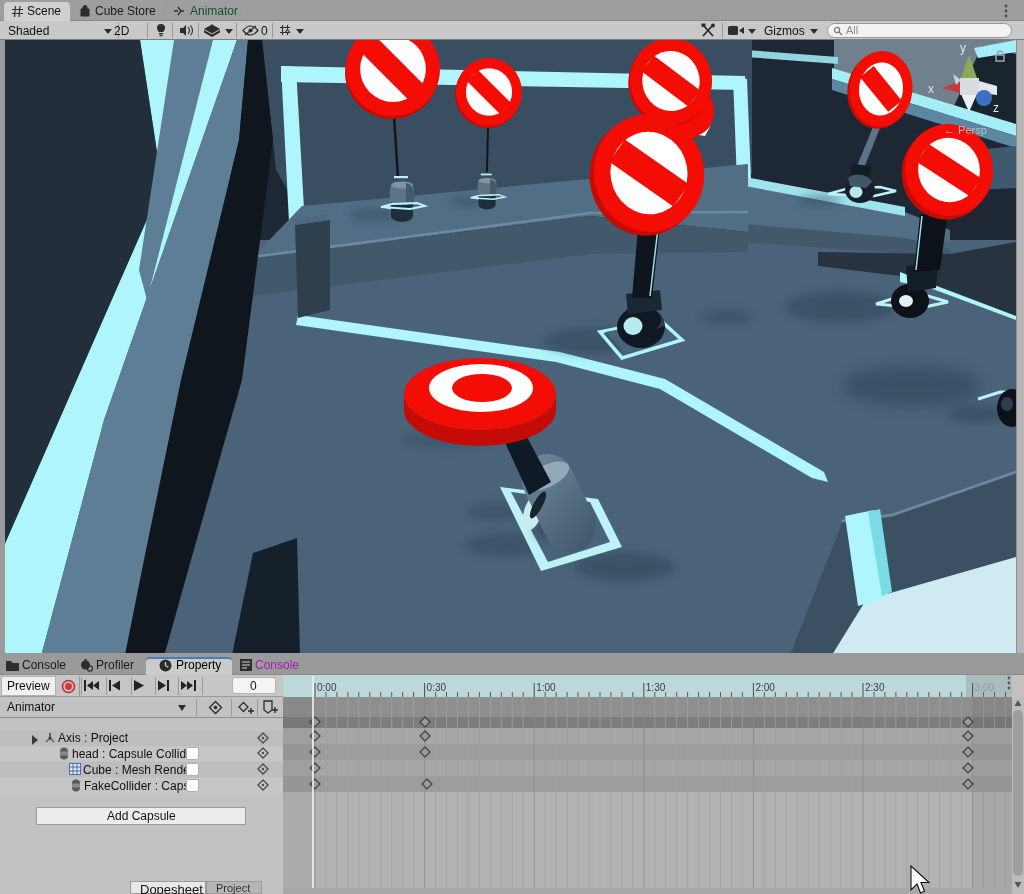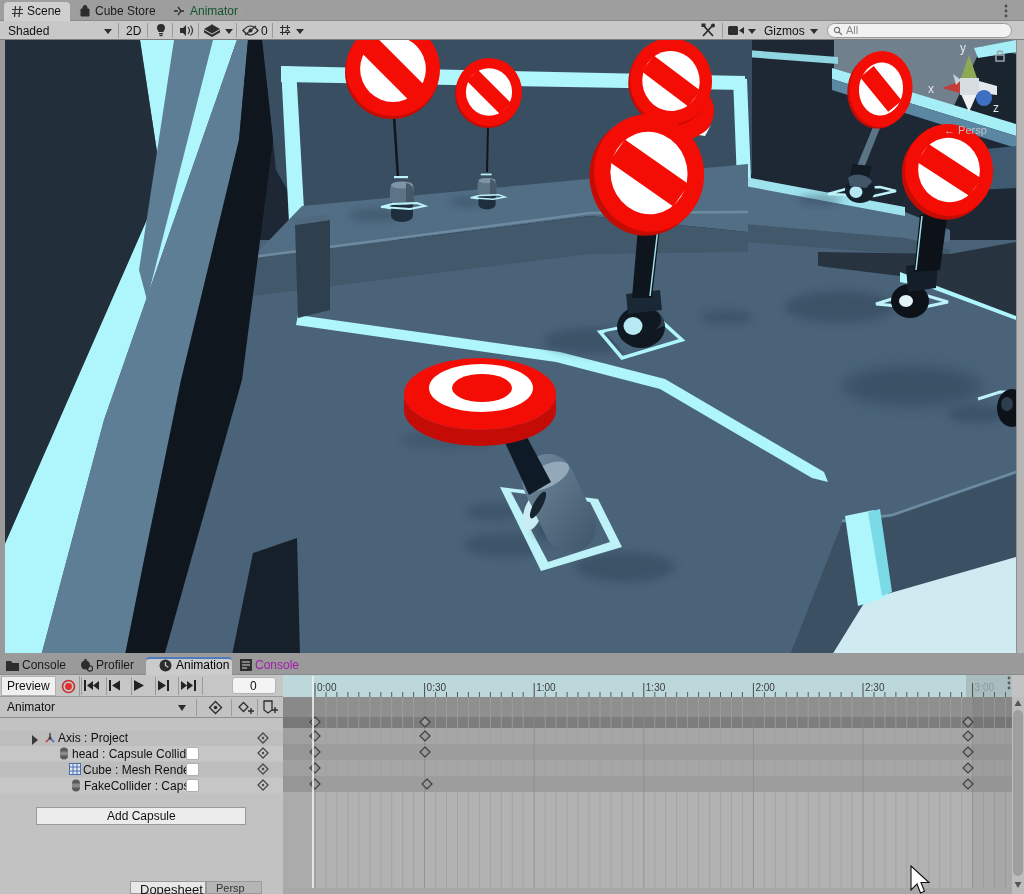--- a/index.html
+++ b/index.html
@@ -36,21 +36,21 @@
       <circle cx="4" cy="7" r="1.4"></circle>
       <circle cx="4" cy="12" r="1.4"></circle>
     </g>
   </svg>
 
 
 <div class="abs" style="left:0;top:21px;width:1024px;height:19px;background:#c8c8c8;border-bottom:1px solid #7e7e7e"></div>
 <div class="txt" style="left:8px;top:24px">Shaded</div>
 <div class="abs" style="left:104px;top:29px;width:0;height:0;border:4px solid transparent;border-top:5px solid #2d2d2d"></div>
 <div class="sep" style="left:118px;top:23px;height:15px"></div>
-<div class="abs txt" style="left:126px;top:24px">2D</div>
+<div class="abs txt" style="left:114px;top:24px">2D</div>
 <div class="sep" style="left:147px;top:23px;height:15px"></div>
 <svg class="abs" style="left:154px;top:23px" width="14" height="15" viewBox="0 0 14 15">
     <path d="M7,1 a4,4 0 0 1 4,4 c0,2-1.5,2.6-1.5,4 h-5 C4.5,7.6 3,7 3,5 a4,4 0 0 1 4,-4 Z" fill="#2d2d2d"></path>
     <rect x="5" y="10" width="4" height="1.4" fill="#2d2d2d"></rect>
     <rect x="5.5" y="12" width="3" height="1.2" fill="#2d2d2d"></rect>
   </svg>
 <div class="sep" style="left:172px;top:23px;height:15px"></div>
 <svg class="abs" style="left:179px;top:24px" width="15" height="13" viewBox="0 0 15 13">
     <path d="M1,4 h3 l3,-3 v11 l-3,-3 h-3 Z" fill="#2d2d2d"></path>
     <path d="M9,3 q3,3.5 0,7 M11.5,1.5 q4,5 0,10" stroke="#2d2d2d" stroke-width="1.1" fill="none"></path>
@@ -478,21 +478,21 @@
 <div class="txt" style="left:22px;top:658px;color:#1a1a1a">Console</div>
 <svg class="abs" style="left:6px;top:660px" width="13" height="11" viewBox="0 0 13 11">
     <path d="M0,1 h5 l1.5,2 H13 V11 H0 Z" fill="#2d2d2d"></path>
   </svg>
 <div class="txt" style="left:96px;top:658px;color:#1a1a1a">Profiler</div>
 <svg class="abs" style="left:80px;top:659px" width="13" height="13" viewBox="0 0 13 13">
     <circle cx="5.5" cy="6" r="4.5" fill="#2d2d2d"></circle>
     <rect x="4.5" y="0" width="2" height="2" fill="#2d2d2d"></rect>
     <circle cx="10" cy="9.5" r="2.6" fill="none" stroke="#2d2d2d" stroke-width="1.2"></circle>
   </svg>
-<div class="txt" style="left:176px;top:658px;color:#000">Animation</div>
+<div class="txt" style="left:176px;top:658px;color:#000">Property</div>
 <svg class="abs" style="left:159px;top:659px" width="13" height="13" viewBox="0 0 13 13">
     <circle cx="6.5" cy="6.5" r="6" fill="#2d2d2d"></circle>
     <path d="M6.5,3 v3.5 l2.8,1.8" stroke="#cbcbcb" stroke-width="1.3" fill="none"></path>
   </svg>
 <div class="txt" style="left:255px;top:658px;color:#a21caf">Console</div>
 <svg class="abs" style="left:240px;top:659px" width="12" height="12" viewBox="0 0 12 12">
     <rect x="0" y="0" width="12" height="12" fill="#2d2d2d"></rect>
     <g stroke="#bbb" stroke-width="1.2">
       <line x1="2" y1="3" x2="10" y2="3"></line>
       <line x1="2" y1="6" x2="10" y2="6"></line>
@@ -604,14 +604,14 @@
 
 
 <div class="abs" style="left:36px;top:807px;width:210px;height:18px;background:#ececec;border:1px solid #9a9a9a"></div>
 <div class="txt" style="left:107px;top:809px">Add Capsule</div>
 
 
 <div class="abs" style="left:0;top:879px;width:283px;height:15px;background:#c2c2c2"></div>
 <div class="abs" style="left:130px;top:881px;width:76px;height:13px;background:#e8e8e8;border:1px solid #9a9a9a"></div>
 <div class="txt" style="left:140px;top:882px;font-size:13px">Dopesheet</div>
 <div class="abs" style="left:206px;top:881px;width:56px;height:13px;background:#b5b5b5;border:1px solid #9a9a9a"></div>
-<div class="txt" style="left:216px;top:882px;font-size:11px;color:#333">Persp</div>
+<div class="txt" style="left:216px;top:882px;font-size:11px;color:#333">Project</div>
 
 
 </body></html>

